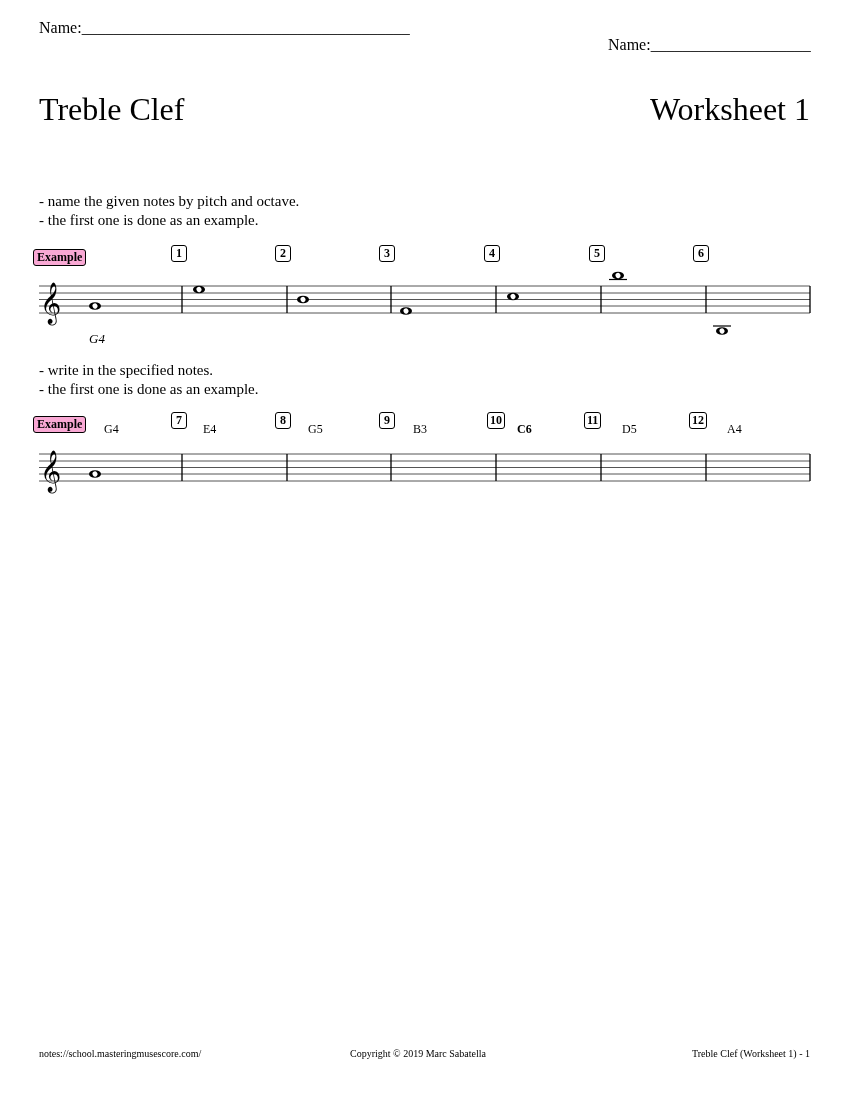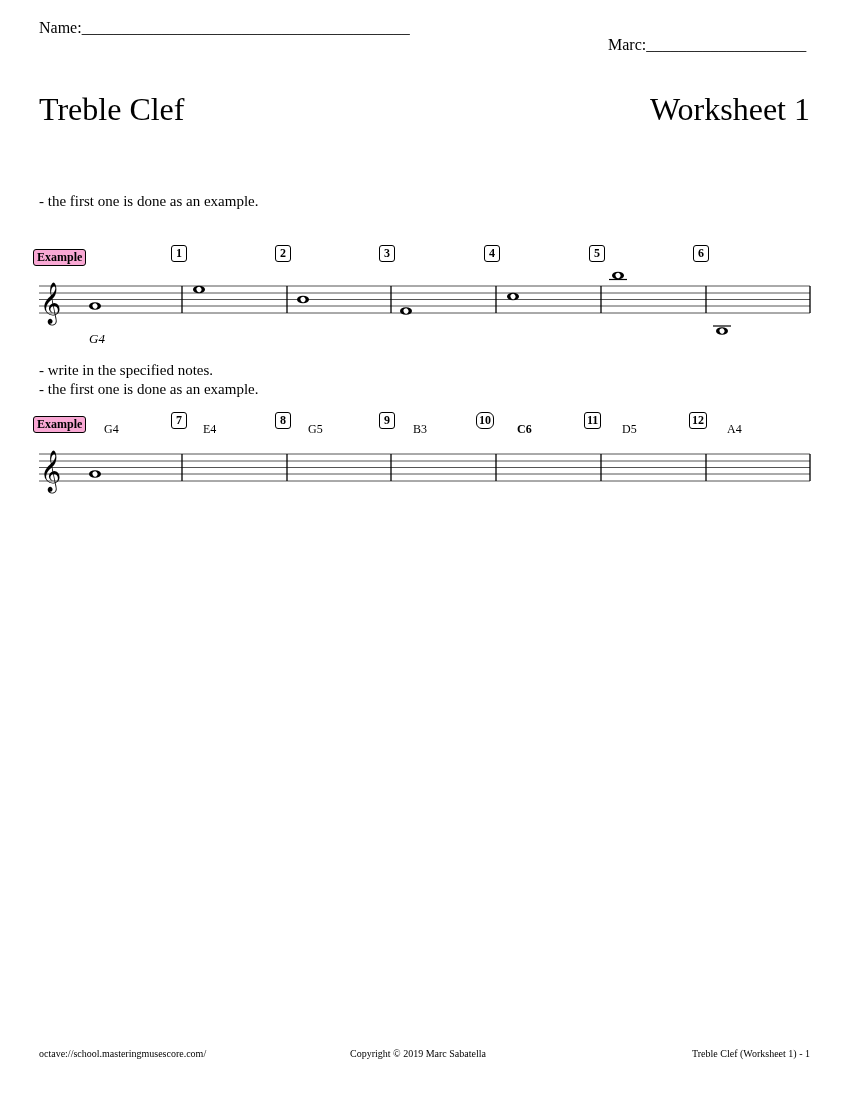--- a/index.html
+++ b/index.html
@@ -17,25 +17,26 @@
          font-weight: bold; font-size: 12px; line-height: 15px; min-width: 10px;
          text-align: center; padding: 0 2px; background: #fff; }
   .pitch { position: absolute; font-size: 12px; line-height: 14px; }
   .answer { position: absolute; font-size: 13px; font-style: italic; }
   svg.staff { position: absolute; left: 0; overflow: visible; }
 </style>
 </head>
 <body>
 
 <div class="abs hdr-field" style="left:39px; top:19px;">Name:_________________________________________</div>
-<div class="abs hdr-field" style="left:608px; top:36px;">Marc:____________________</div>
+<div class="abs hdr-field" style="left:608px; top:36px;">Name:____________________</div>
 <div class="abs title" style="left:39px; top:93px;">Treble Clef</div>
 <div class="abs title" style="right:40px; top:93px;">Worksheet 1</div>
 
 <div class="abs instr" style="top:192px;">
+  <div>- name the given notes by pitch and octave.</div>
   <div>- the first one is done as an example.</div>
 </div>
 
 <div class="tag" style="left:33px; top:249px;">Example</div>
 <div class="num" style="left:171px; top:245px;">1</div>
 <div class="num" style="left:275px; top:245px;">2</div>
 <div class="num" style="left:379px; top:245px;">3</div>
 <div class="num" style="left:484px; top:245px;">4</div>
 <div class="num" style="left:589px; top:245px;">5</div>
 <div class="num" style="left:693px; top:245px;">6</div>
@@ -105,21 +106,21 @@
 
 <div class="num" style="left:171px; top:412px;">7</div>
 <div class="pitch" style="left:203px; top:422px;">E4</div>
 
 <div class="num" style="left:275px; top:412px;">8</div>
 <div class="pitch" style="left:308px; top:422px;">G5</div>
 
 <div class="num" style="left:379px; top:412px;">9</div>
 <div class="pitch" style="left:413px; top:422px;">B3</div>
 
-<div class="num" style="left:476px; top:412px;border-radius:6px;">10</div>
+<div class="num" style="left:487px; top:412px;">10</div>
 <div class="pitch" style="left:517px; top:422px;font-weight:bold;">C6</div>
 
 <div class="num" style="left:584px; top:412px;">11</div>
 <div class="pitch" style="left:622px; top:422px;">D5</div>
 
 <div class="num" style="left:689px; top:412px;">12</div>
 <div class="pitch" style="left:727px; top:422px;">A4</div>
 
 <svg class="staff" style="top:0;" width="850" height="500">
   <g stroke="#555" stroke-width="1">
@@ -145,15 +146,15 @@
   </g>
 
   <rect x="183" y="450" width="103" height="36" fill="transparent"></rect>
   <rect x="288" y="450" width="102" height="36" fill="transparent"></rect>
   <rect x="392" y="450" width="103" height="36" fill="transparent"></rect>
   <rect x="497" y="450" width="103" height="36" fill="transparent"></rect>
   <rect x="602" y="450" width="103" height="36" fill="transparent"></rect>
   <rect x="707" y="450" width="102" height="36" fill="transparent"></rect>
 </svg>
 
-<div class="abs footer" style="left:39px;">octave://school.masteringmusescore.com/</div>
+<div class="abs footer" style="left:39px;">notes://school.masteringmusescore.com/</div>
 <div class="abs footer" style="left:350px;">Copyright © 2019 Marc Sabatella</div>
 <div class="abs footer" style="right:40px;text-align:right;">Treble Clef (Worksheet 1) - 1</div>
 
 </body></html>

